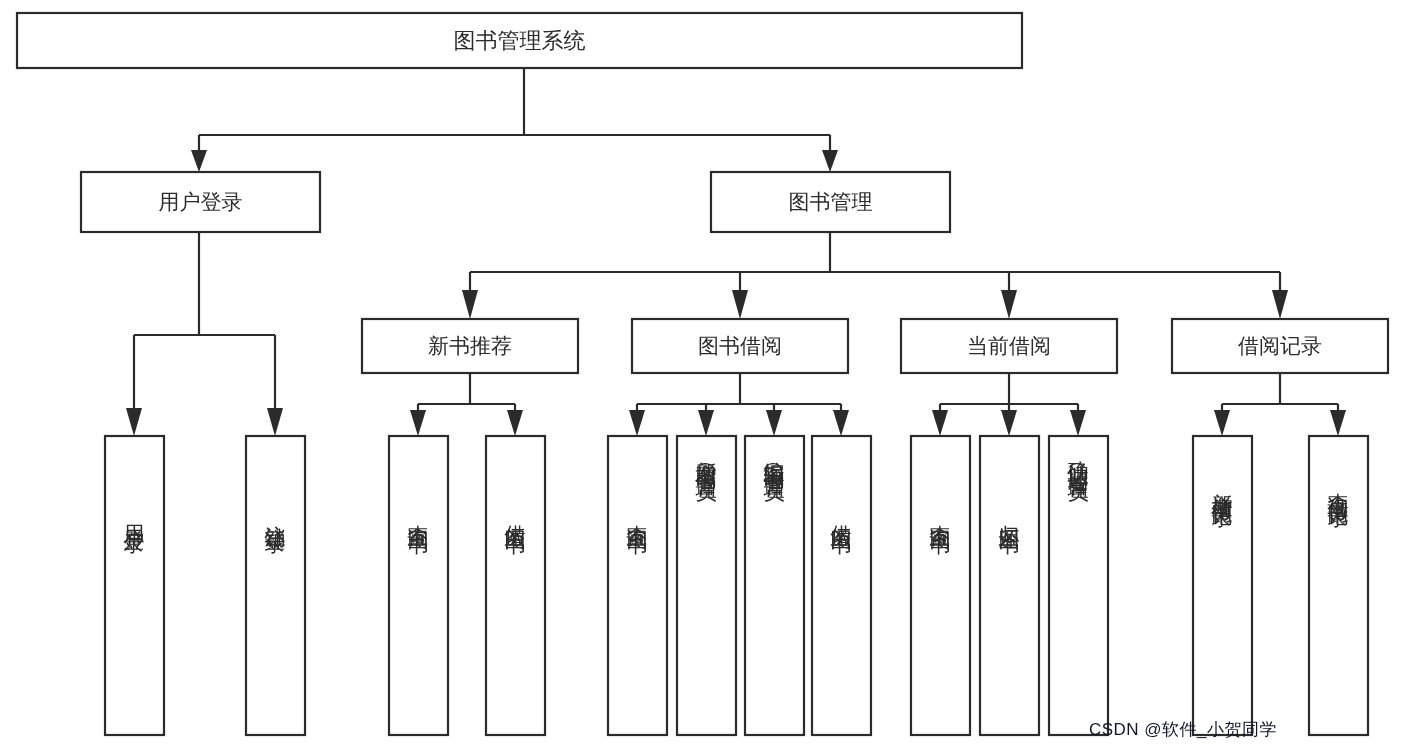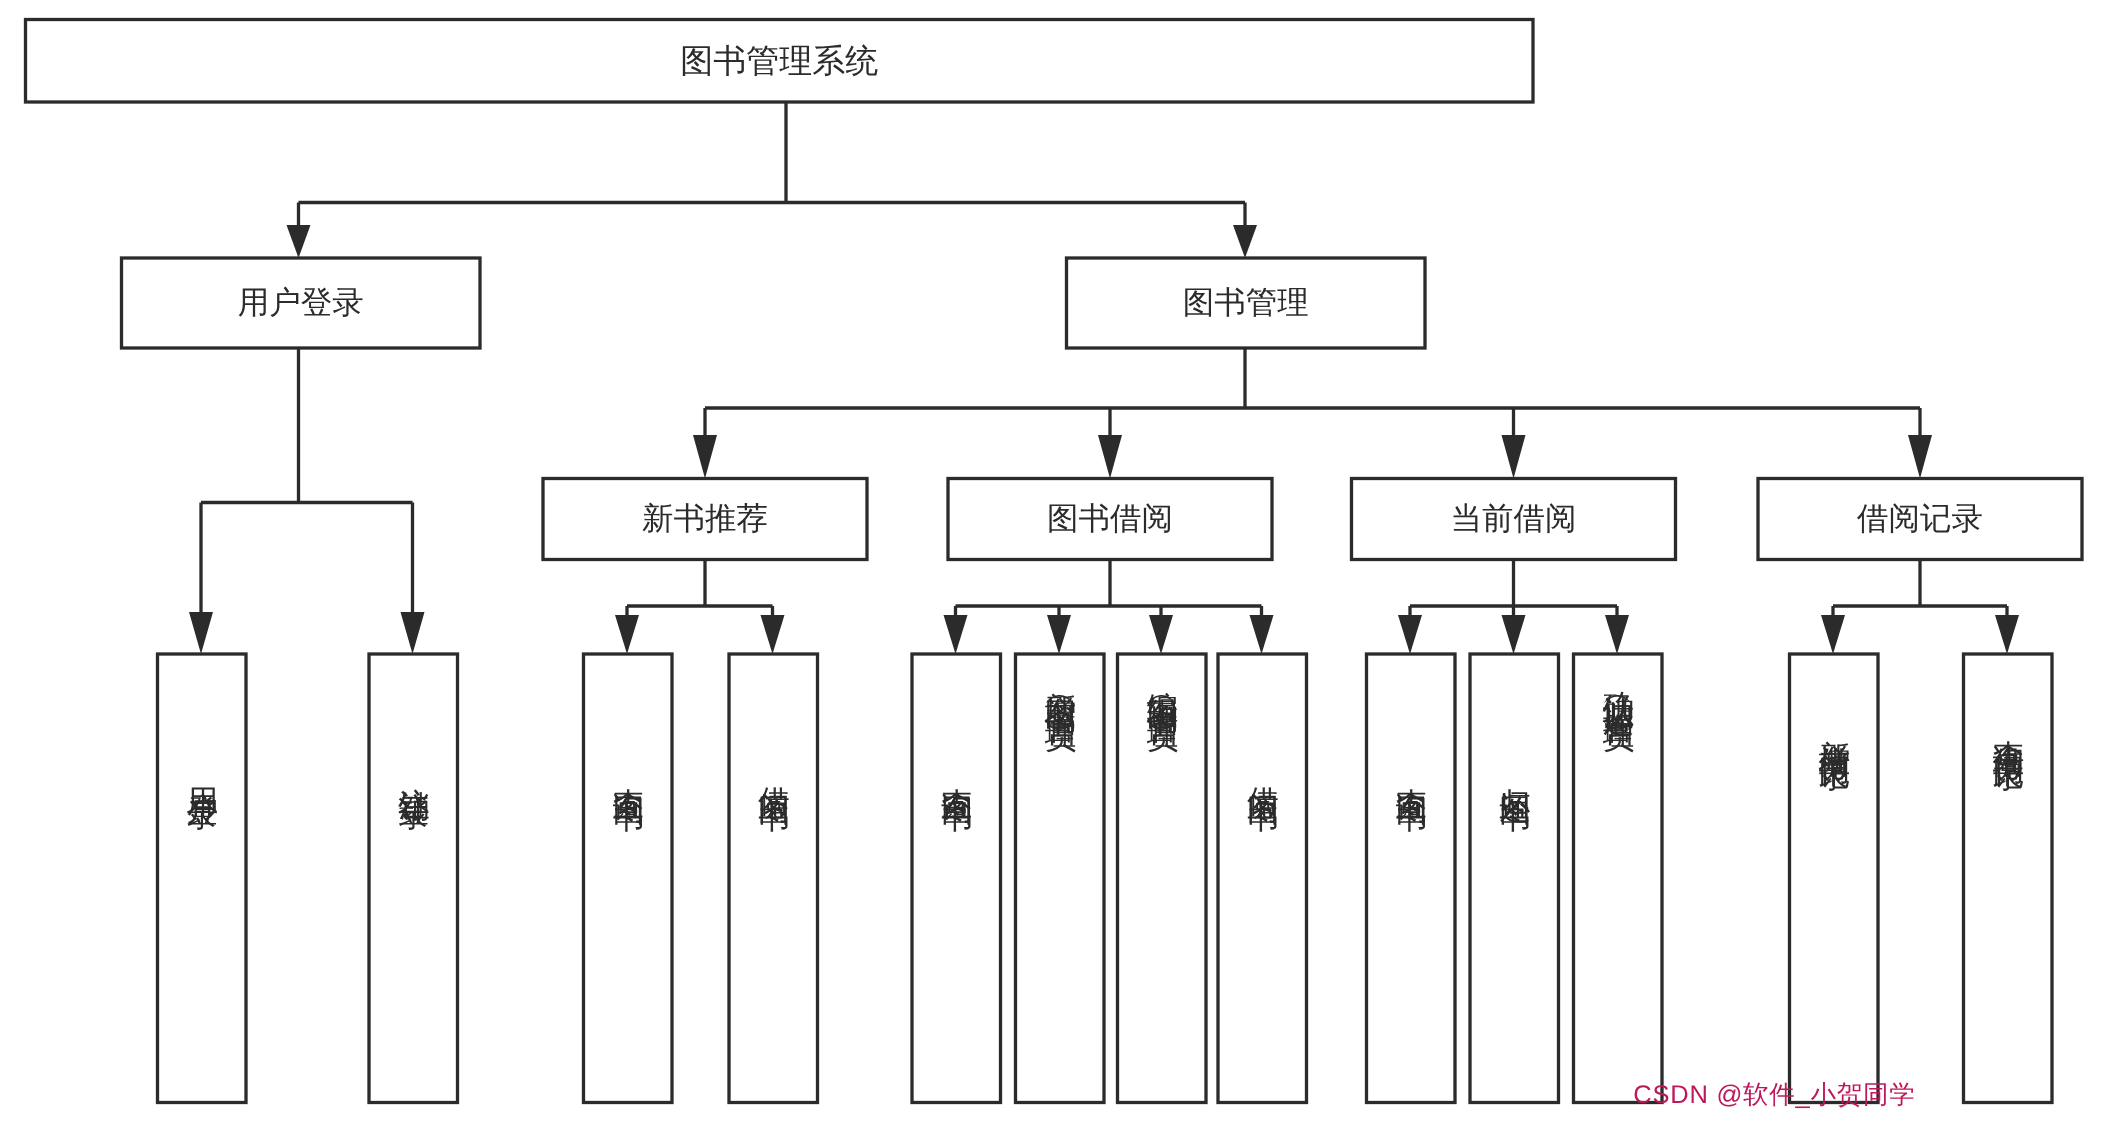--- a/index.html
+++ b/index.html
@@ -68,21 +68,21 @@
     letter-spacing: 3px;
     color: #2b2b2b;
     white-space: nowrap;
   }
   .watermark {
     position: absolute;
     right: 8px;
     bottom: 6px;
     font-family: "Liberation Sans", "DejaVu Sans", sans-serif;
     font-size: 17px;
-    color: #be185d;
+    color: #0f172a;
     letter-spacing: 0.5px;
     white-space: nowrap;
   }
 </style>
 </head>
 <body>
 
 <div id="diagram-root">
 
   <svg class="diagram" viewBox="0 0 1405 747">

